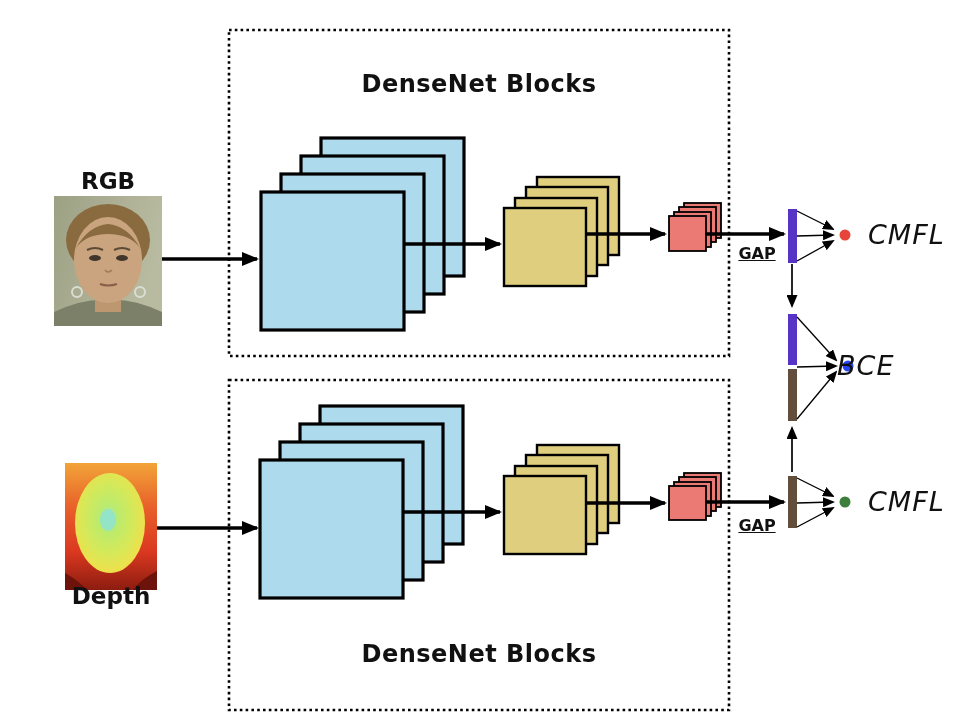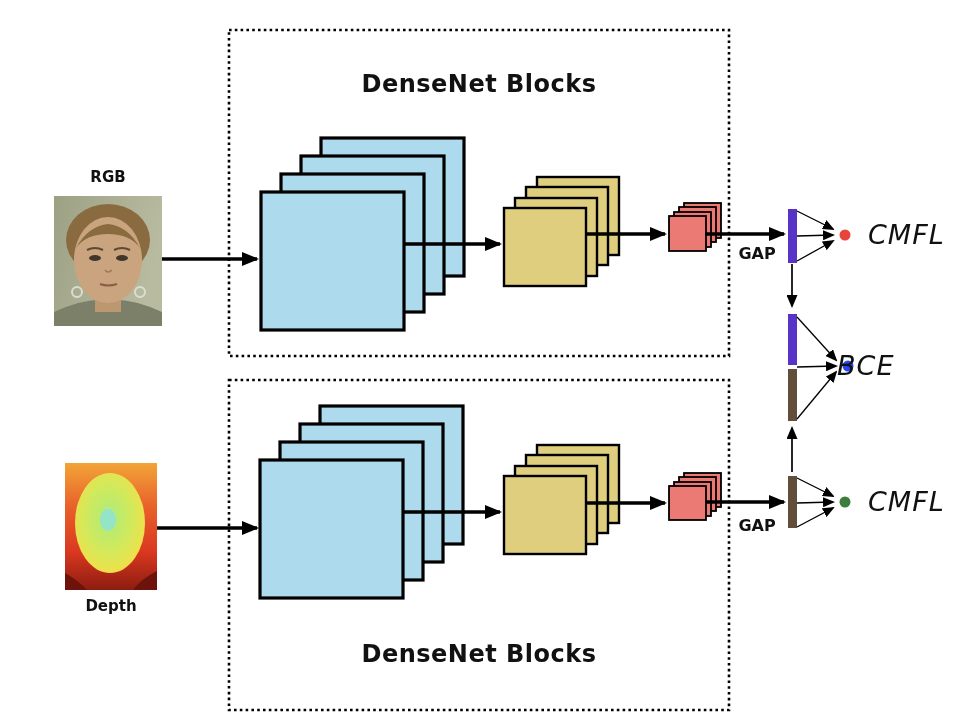--- a/index.html
+++ b/index.html
@@ -3,22 +3,22 @@
 <meta charset="utf-8">
 <style>
   html,body{margin:0;padding:0;background:#ffffff;}
   .stage{
     position:relative;width:962px;height:720px;background:#ffffff;
     font-family:"DejaVu Sans","Liberation Sans",sans-serif;overflow:hidden;margin-left:7px;
   }
   .stage svg{position:absolute;left:0;top:0;}
   .lbl{position:absolute;color:#111;white-space:nowrap;}
   .block-title{width:500px;text-align:center;font-size:24px;font-weight:bold;letter-spacing:.5px;}
-  .io-label{text-align:center;font-size:15px;font-weight:bold;}
-  .gap-label{width:56px;text-align:center;font-size:16px;font-weight:bold;}
+  .io-label{text-align:center;font-size:23px;font-weight:bold;}
+  .gap-label{width:56px;text-align:center;font-size:16px;font-weight:bold;text-decoration:underline;}
   .loss-label{font-size:27px;font-weight:normal;font-style:italic;letter-spacing:1px;}
 </style>
 </head>
 <body>
 
 <div class="stage">
 
   <svg width="962" height="720" viewBox="0 0 962 720">
     <defs>
       <marker id="bigArrow" markerUnits="userSpaceOnUse" markerWidth="17" markerHeight="14" refX="15" refY="7" orient="auto">
@@ -151,21 +151,21 @@
 
     <circle cx="838" cy="235" r="5.5" fill="#E8453A"></circle>
     <circle cx="841" cy="366" r="5.5" fill="#2546F0"></circle>
     <circle cx="838" cy="502" r="5.5" fill="#3D7E3D"></circle>
   </svg>
 
   <div class="lbl block-title" style="left:222px;top:70px;">DenseNet Blocks</div>
   <div class="lbl block-title" style="left:222px;top:640px;">DenseNet Blocks</div>
 
   <div class="lbl io-label" style="left:47px;top:168px;width:108px;">RGB</div>
-  <div class="lbl io-label" style="left:58px;top:597px;width:92px;">Depth</div>
+  <div class="lbl io-label" style="left:58px;top:583px;width:92px;">Depth</div>
 
   <div class="lbl gap-label" style="left:722px;top:244px;">GAP</div>
   <div class="lbl gap-label" style="left:722px;top:516px;">GAP</div>
 
   <div class="lbl loss-label" style="left:861px;top:219px;">CMFL</div>
   <div class="lbl loss-label" style="left:830px;top:350px;">BCE</div>
   <div class="lbl loss-label" style="left:861px;top:486px;">CMFL</div>
 </div>
 
 </body></html>

